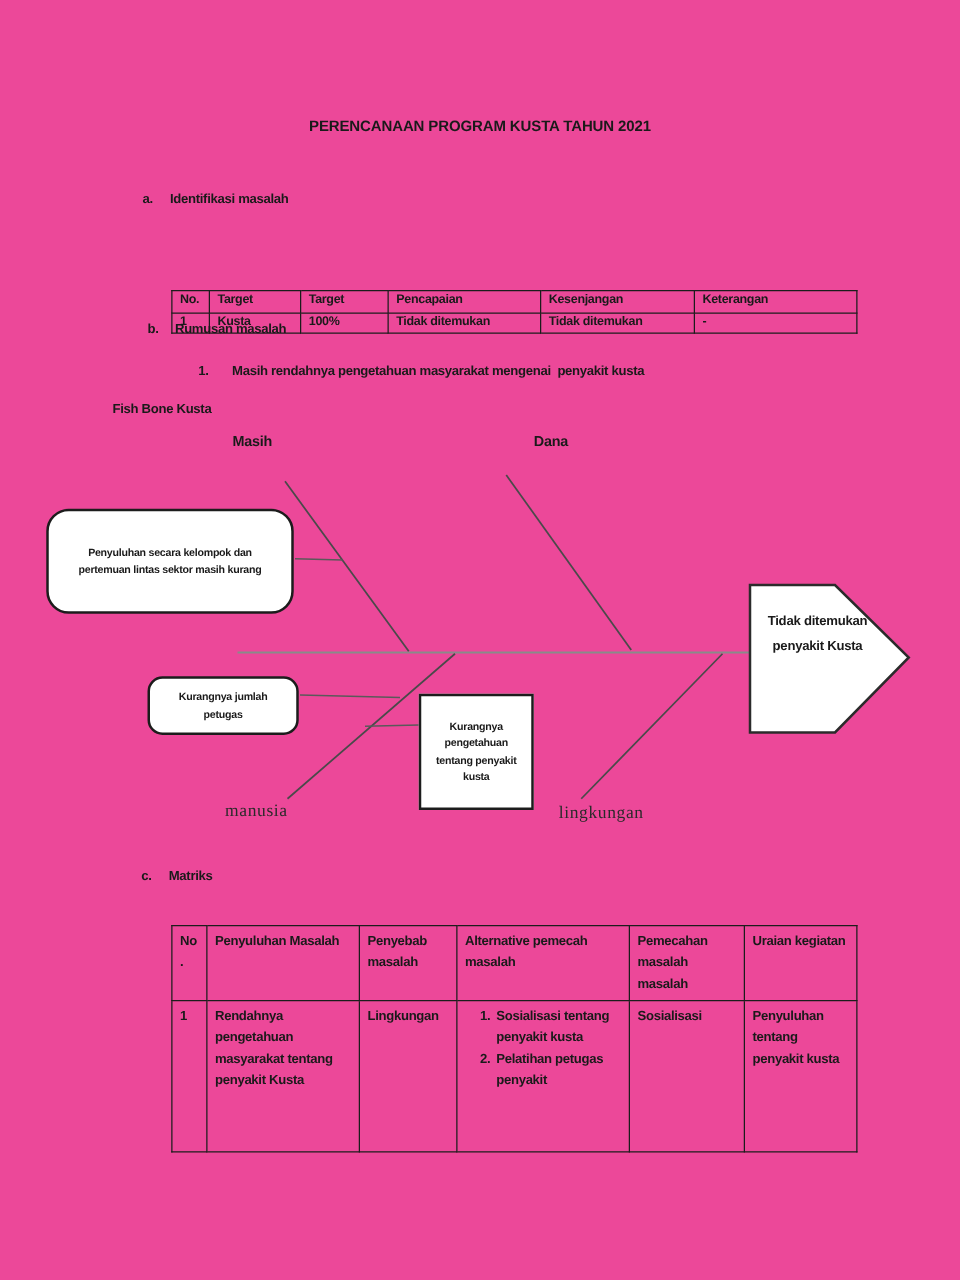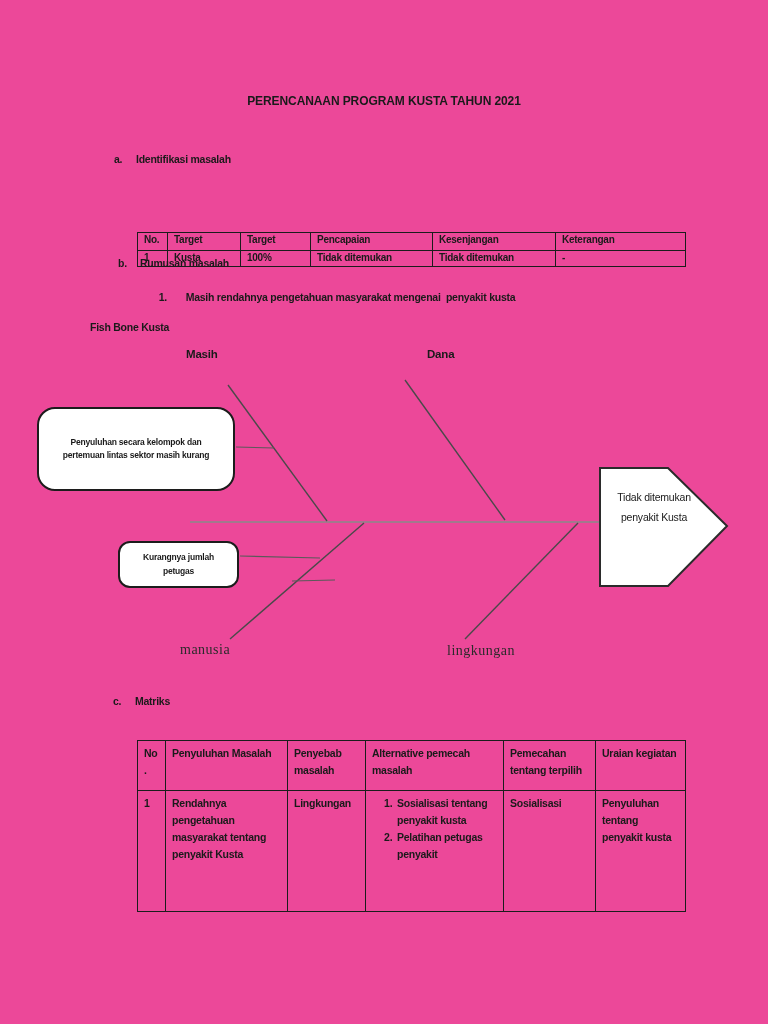--- a/index.html
+++ b/index.html
@@ -71,21 +71,21 @@
 
   .bone-label { font-size: 11.5px; font-weight: bold; letter-spacing: -0.2px; }
   .bone-label-serif {
     font-family: "Liberation Serif", serif;
     font-size: 14px; font-weight: normal; color: #2a2a2a;
     letter-spacing: 0.5px;
   }
   .fish-head-text {
     left: 602px; top: 488px; width: 104px;
     text-align: center;
-    font-size: 10.5px; font-weight: normal; line-height: 19.5px;
+    font-size: 10.5px; font-weight: bold; line-height: 19.5px;
     letter-spacing: -0.2px;
   }
   svg.diagram-lines { position: absolute; left: 0; top: 0; pointer-events: none; }
 </style>
 </head>
 <body>
 
 <div class="page">
 
   <div class="abs doc-title">PERENCANAAN PROGRAM KUSTA TAHUN 2021</div>
@@ -148,20 +148,23 @@
   <div class="abs bone-label" style="left:412px; top:348px;margin-left:15px;">Dana</div>
   <div class="abs bone-label-serif" style="left:180px; top:642px;">manusia</div>
   <div class="abs bone-label-serif" style="left:447px; top:643px;">lingkungan</div>
 
   <div class="cause-box" id="cause-box-metode">
     <span>Penyuluhan secara kelompok dan pertemuan lintas sektor masih kurang</span>
   </div>
   <div class="cause-box" id="cause-box-petugas">
     <span>Kurangnya jumlah petugas</span>
   </div>
+  <div class="cause-box" id="cause-box-pengetahuan">
+    <span>Kurangnya pengetahuan tentang penyakit kusta</span>
+  </div>
 
   <div class="abs fish-head-text">Tidak ditemukan penyakit Kusta</div>
 
   <div class="abs section-heading" style="left:113px; top:695px;">
     <span class="section-letter">c.</span><span>Matriks</span>
   </div>
 
   <table class="doc-table matriks abs" style="left:137px; top:740px; width:548px;">
     <colgroup>
       <col style="width:28px">
@@ -170,21 +173,21 @@
       <col style="width:138px">
         <col style="width:92px">
         <col style="width:90px">
     </colgroup>
     <tbody>
         <tr>
       <th>No .</th>
       <th>Penyuluhan Masalah</th>
       <th>Penyebab masalah</th>
       <th>Alternative pemecah masalah</th>
-      <th>Pemecahan tentang terpilih</th>
+      <th>Pemecahan masalah masalah</th>
       <th>Uraian kegiatan</th>
     </tr>
     <tr>
       <td>1</td>
       <td>Rendahnya pengetahuan masyarakat tentang penyakit Kusta</td>
       <td>Lingkungan</td>
       <td>
         <ol class="alt-list">
           <li>Sosialisasi tentang penyakit kusta</li>
           <li>Pelatihan petugas penyakit</li>

